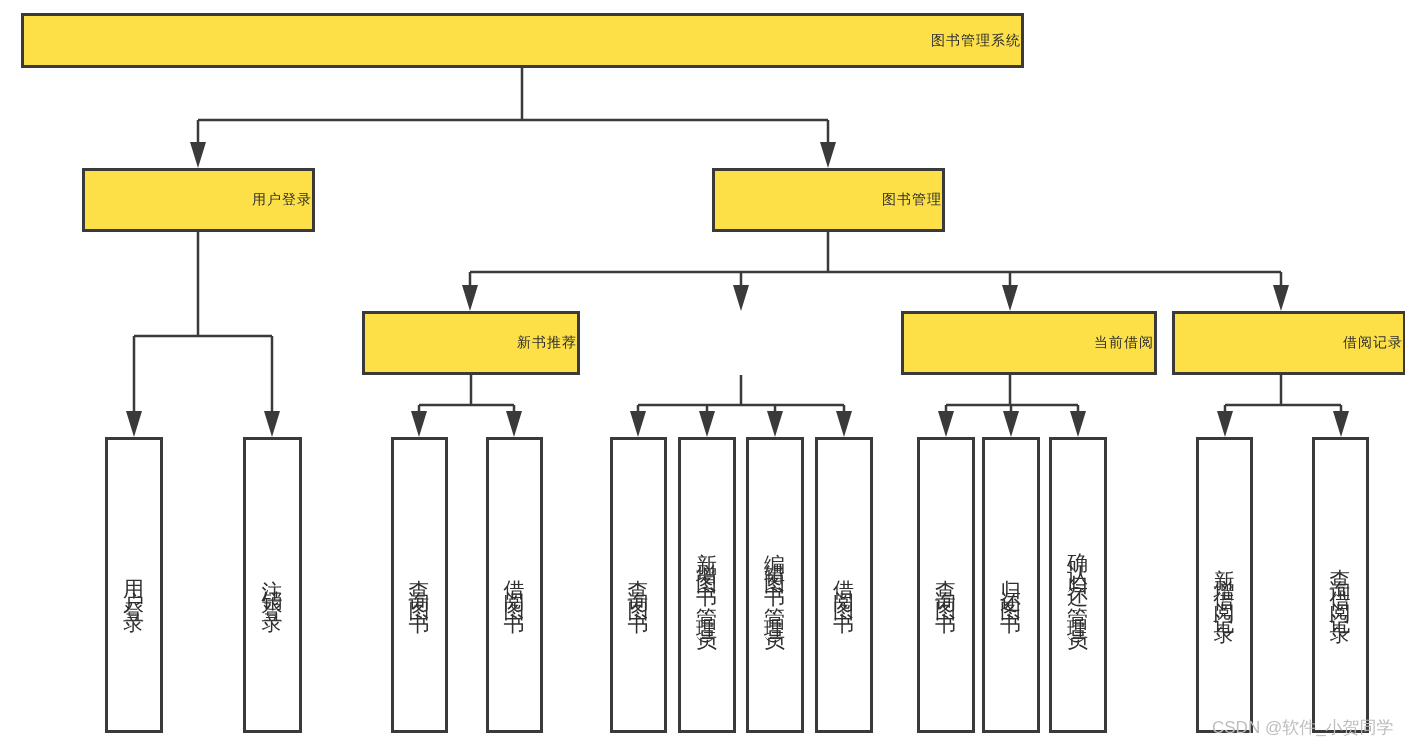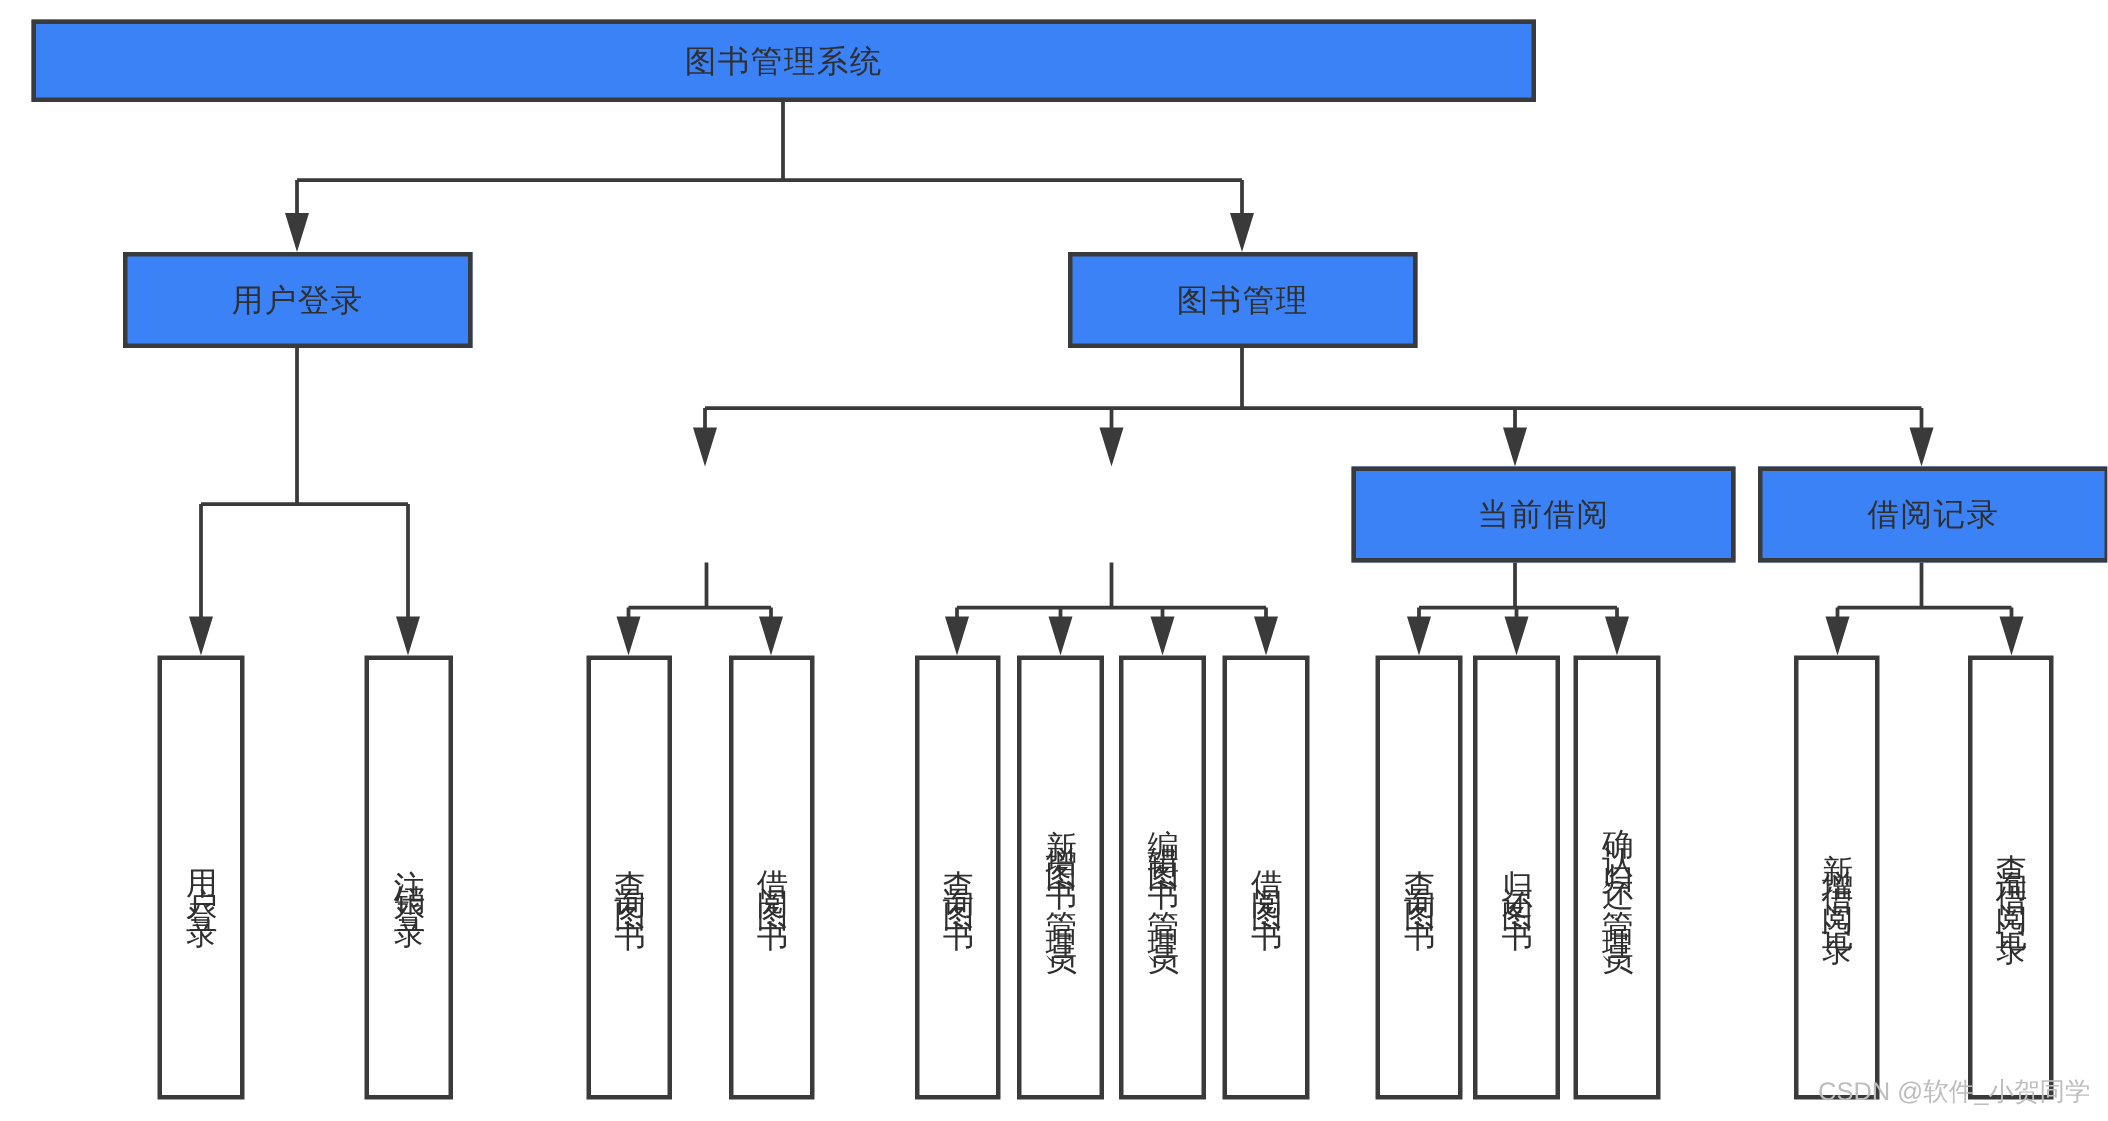--- a/index.html
+++ b/index.html
@@ -6,23 +6,23 @@
     --line:#3a3a3a; --text:#2f2f2f; --wm:#bdbdbd; --bg:#ffffff;
   }
   html,body{margin:0;padding:0;background:var(--bg);}
   .canvas{
     position:relative; width:1405px; height:747px; background:var(--bg);
     font-family:"Liberation Sans", sans-serif; overflow:hidden;
   }
   .canvas > svg{position:absolute; left:0; top:0;}
   .node{
     position:absolute; box-sizing:border-box;
-    border:3px solid var(--line); background:#3b82f6;
-    display:flex; align-items:center; justify-content:center;
-    color:var(--text); font-size:21px; letter-spacing:1px;
+    border:3px solid var(--line); background:#fde047;
+    display:flex; align-items:center; justify-content:flex-end;
+    color:var(--text); font-size:14px; letter-spacing:1px;
   }
   .vnode{
     position:absolute; box-sizing:border-box;
     border:3px solid var(--line); background:#fff;
     display:flex; align-items:center; justify-content:center;
     color:var(--text); font-size:21px;
   }
   .vnode span{
     writing-mode:vertical-rl; text-orientation:mixed;
     letter-spacing:11px; line-height:1; white-space:nowrap;
@@ -72,20 +72,23 @@
     <span>图书管理系统</span>
   </div>
 
   <div class="node" style="left:82px;top:168px;width:233px;height:64px">
     <span>用户登录</span>
   </div>
   <div class="node" style="left:712px;top:168px;width:233px;height:64px">
     <span>图书管理</span>
   </div>
 
+  <div class="node" style="left:362px;top:311px;width:218px;height:64px">
+    <span>新书推荐</span>
+  </div>
   <div class="node" style="left:901px;top:311px;width:256px;height:64px">
     <span>当前借阅</span>
   </div>
   <div class="node" style="left:1172px;top:311px;width:234px;height:64px">
     <span>借阅记录</span>
   </div>
 
   <div class="vnode" style="left:105px;top:437px;width:58px;height:296px">
     <span>用户登录</span>
   </div>

